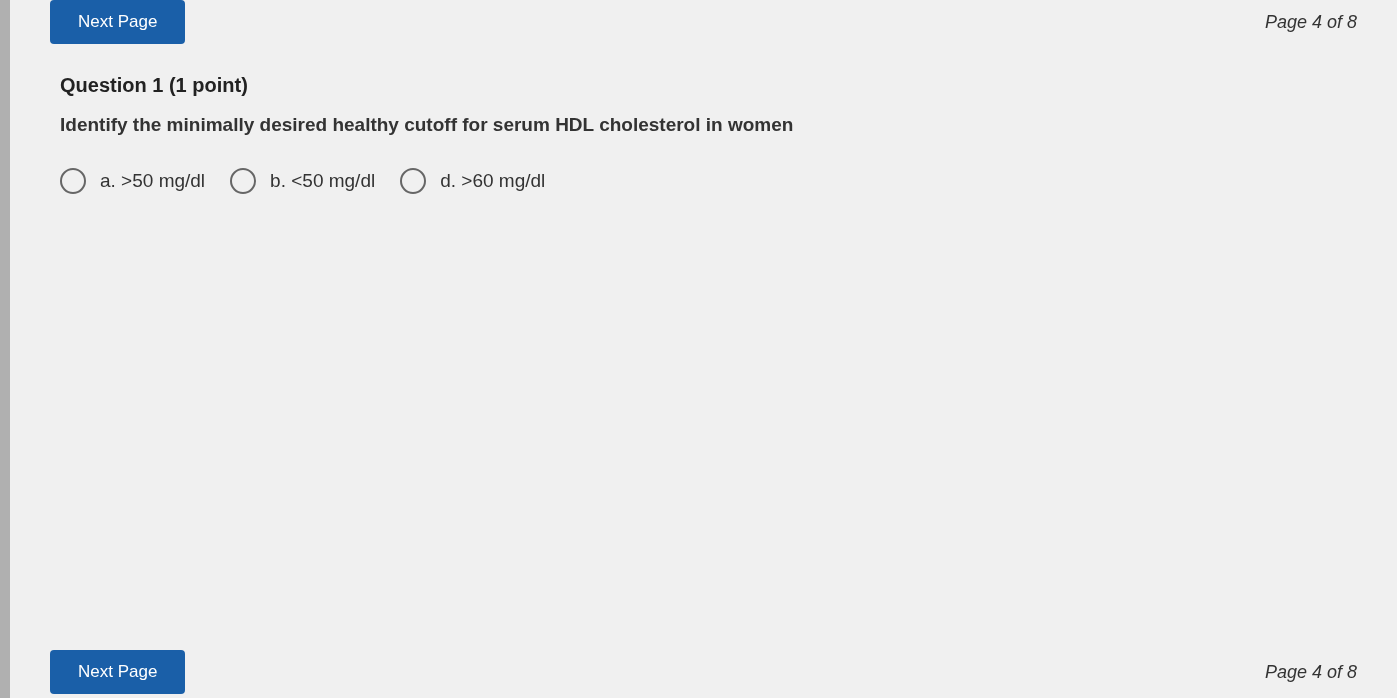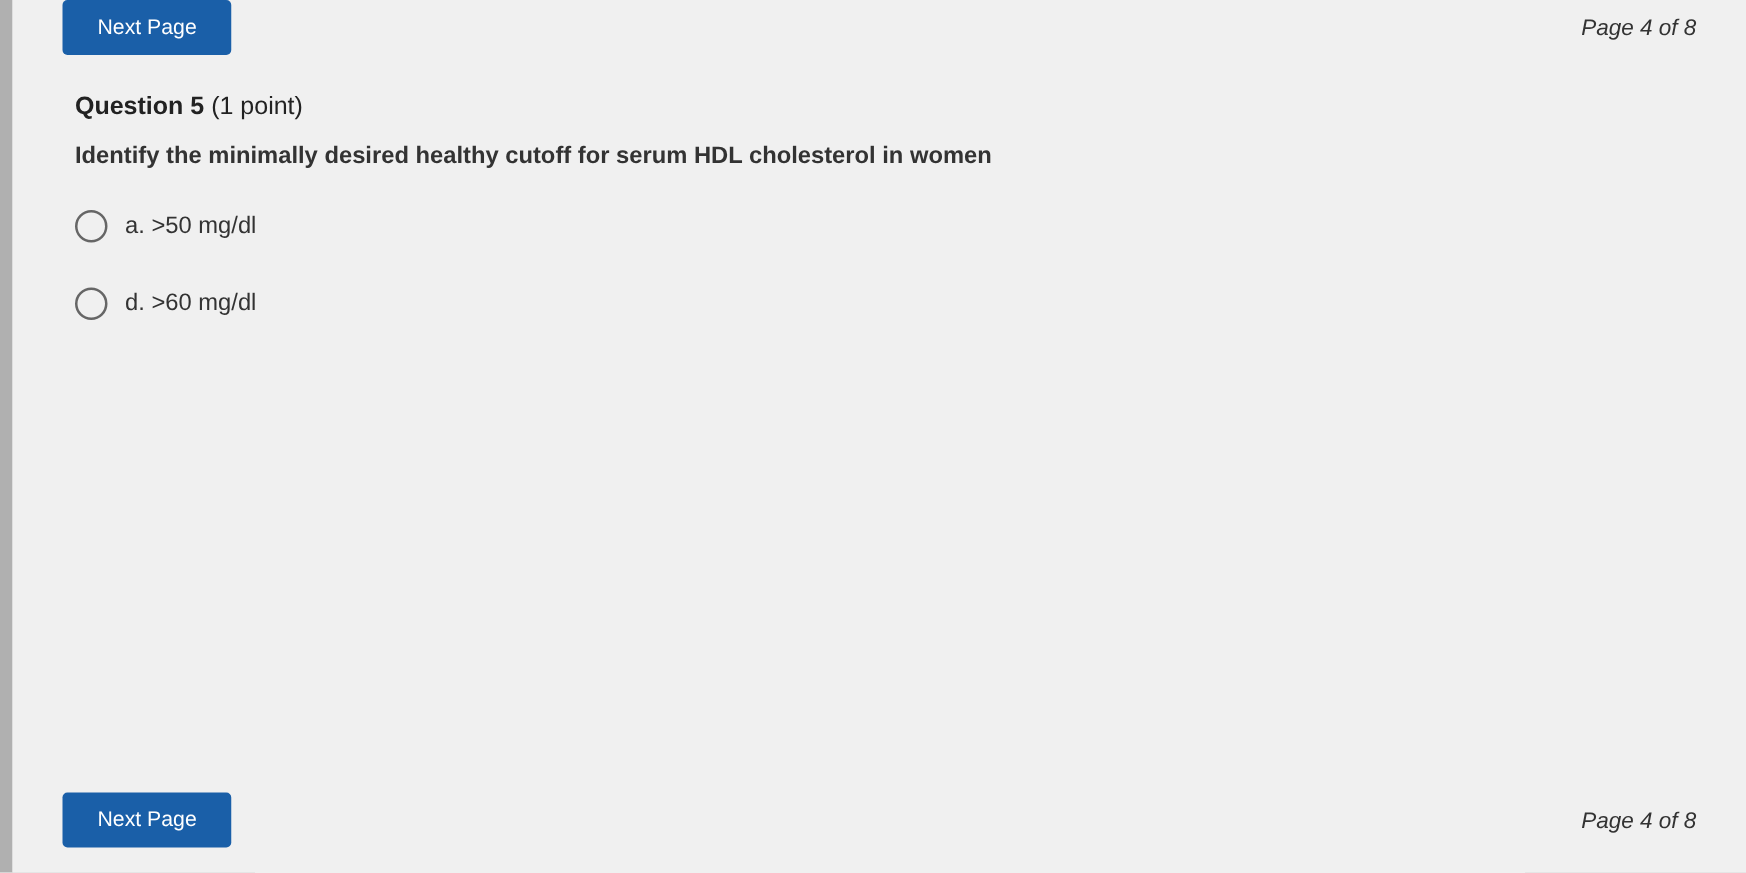--- a/index.html
+++ b/index.html
@@ -26,21 +26,21 @@
 
     .left-bar {
       width: 10px;
       background-color: #b0b0b0;
       flex-shrink: 0;
     }
 
     .content-area {
       flex: 1;
       background-color: #f0f0f0;
-      padding: 0 40px 20px 40px;
+      padding: 0 40px 4px 40px;
       position: relative;
       display: flex;
       flex-direction: column;
     }
 
     .top-nav {
       display: flex;
       justify-content: space-between;
       align-items: center;
       margin-bottom: 30px;
@@ -71,36 +71,36 @@
     }
 
     .question-header {
       font-size: 20px;
       font-weight: bold;
       color: #222;
       margin-bottom: 14px;
     }
 
     .question-header span.points {
-      font-weight: normal;
+      font-weight: bold;
     }
 
     .question-text {
       font-size: 19px;
       color: #333;
       margin-bottom: 28px;
       line-height: 1.5;
       font-weight: bold;
     }
 
     .options-list {
       list-style: none;
       display: flex;
-      flex-direction: column;
-      gap: 36px;
+      flex-direction: row;
+      gap: 25px;
     }
 
     .option-item {
       display: flex;
       align-items: center;
       gap: 14px;
       font-size: 19px;
       color: #333;
       cursor: pointer;
     }
@@ -142,30 +142,34 @@
   <div class="left-bar"></div>
   <div class="content-area">
 
     <div class="top-nav">
       <button class="next-page-btn">Next Page</button>
       <span class="page-indicator">Page 4 of 8</span>
     </div>
 
     <div class="question-section">
       <div class="question-header">
-        <span>Question 5</span>
+        <span>Question 1</span>
         <span class="points">(1 point)</span>
       </div>
 
       <div class="question-text">Identify the minimally desired healthy cutoff for serum HDL cholesterol in women</div>
 
       <ul class="options-list">
         <li class="option-item">
           <input type="radio" name="question4" class="radio-circle" style="">
           <span>a. &gt;50 mg/dl</span>
+        </li>
+        <li class="option-item">
+          <input type="radio" name="question4" class="radio-circle" style="">
+          <span>b. &lt;50 mg/dl</span>
         </li>
         <li class="option-item">
           <input type="radio" name="question4" class="radio-circle" style="">
           <span>d. &gt;60 mg/dl</span>
         </li>
       </ul>
     </div>
 
     <div class="bottom-nav">
       <button class="next-page-btn">Next Page</button>

